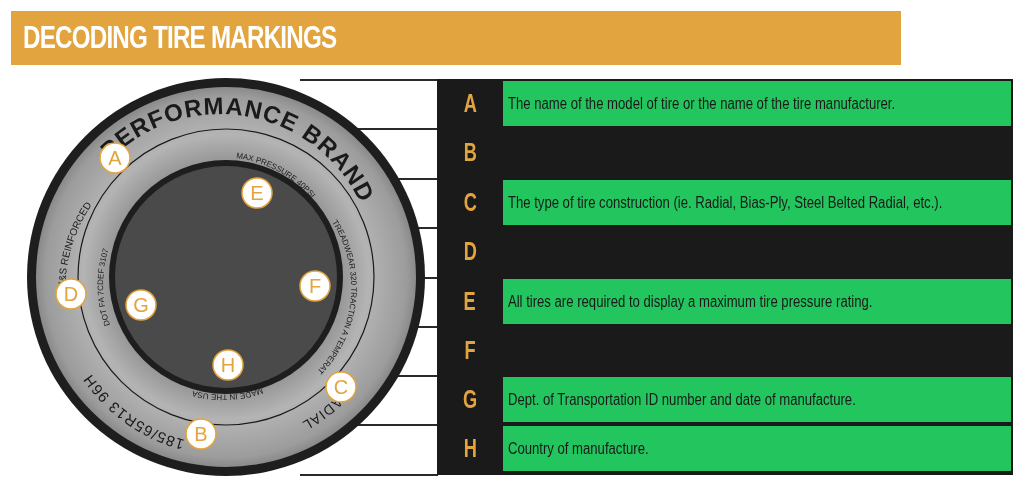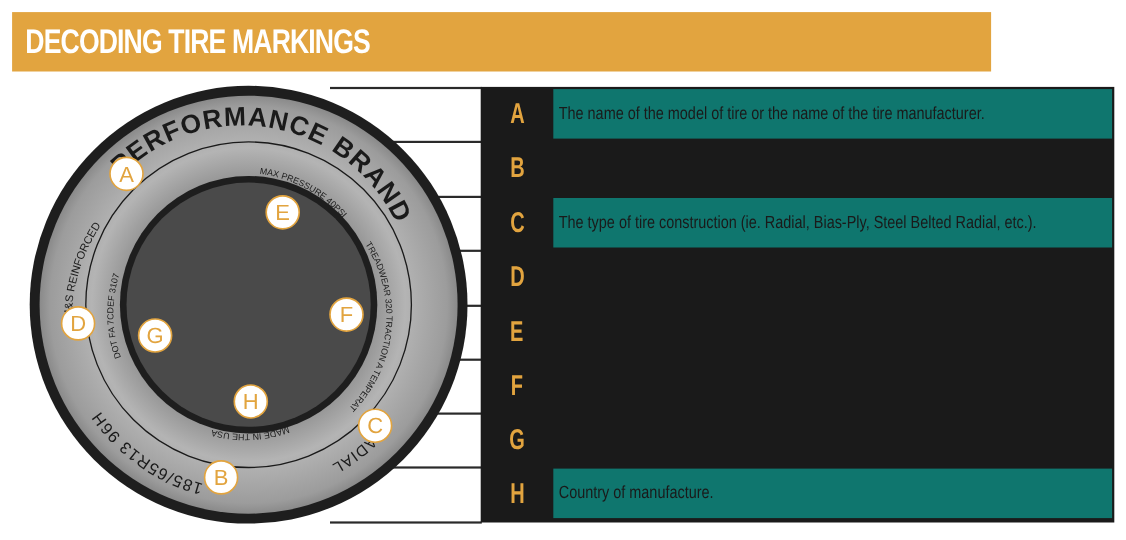--- a/index.html
+++ b/index.html
@@ -4,21 +4,21 @@
 <style>
   html, body { margin:0; padding:0; background:#ffffff; }
   body { width:1024px; height:491px; position:relative; overflow:hidden; font-family:"Liberation Sans", sans-serif; }
   .banner { position:absolute; left:11px; top:11px; width:890px; height:54px; background:#e2a43f; }
   .banner-title { position:absolute; left:12px; top:9px; color:#ffffff; font-family:"Liberation Sans", sans-serif; font-weight:bold; font-size:31px; letter-spacing:-1px; transform:scaleX(0.78); transform-origin:left center; white-space:nowrap; line-height:36px; }
   .connector { position:absolute; left:300px; width:138px; height:2px; background:#2a2a2a; }
   .table { position:absolute; left:437px; top:79px; width:576px; height:396px; background:#1a1a1a; }
   .row { position:absolute; left:0; width:576px; height:49px; }
   .row-letter { position:absolute; left:0; top:0; width:66px; height:49px; display:flex; align-items:center; justify-content:center; color:#e2a43f; font-weight:bold; font-size:26px; }
   .row-letter span { display:inline-block; transform:scaleX(0.7); }
-  .row-desc { position:absolute; left:66px; top:2px; width:508px; height:45px; background:#0f766e; display:flex; align-items:center; }
+  .row-desc { position:absolute; left:66px; top:2px; width:508px; height:45px; background:#22c55e; display:flex; align-items:center; }
   .row-desc span { display:inline-block; color:#1a1a1a; font-size:16px; transform:scaleX(0.82); transform-origin:left center; white-space:nowrap; padding-left:6px; }
   .tire-svg { position:absolute; left:0; top:0; }
 </style>
 </head>
 <body>
 
 <div class="banner">
   <div class="banner-title">DECODING TIRE MARKINGS</div>
 </div>
 
@@ -140,29 +140,35 @@
   </div>
   <div class="row" style="top:148px;">
     <div class="row-letter">
         <span>D</span>
       </div>
   </div>
   <div class="row" style="top:198px;">
     <div class="row-letter">
         <span>E</span>
       </div>
+    <div class="row-desc">
+        <span>All tires are required to display a maximum tire pressure rating.</span>
+      </div>
   </div>
   <div class="row" style="top:247px;">
     <div class="row-letter">
         <span>F</span>
       </div>
   </div>
   <div class="row" style="top:296px;">
     <div class="row-letter">
         <span>G</span>
+      </div>
+    <div class="row-desc">
+        <span>Dept. of Transportation ID number and date of manufacture.</span>
       </div>
   </div>
   <div class="row" style="top:345px;">
     <div class="row-letter">
         <span>H</span>
       </div>
     <div class="row-desc">
         <span>Country of manufacture.</span>
       </div>
   </div>

